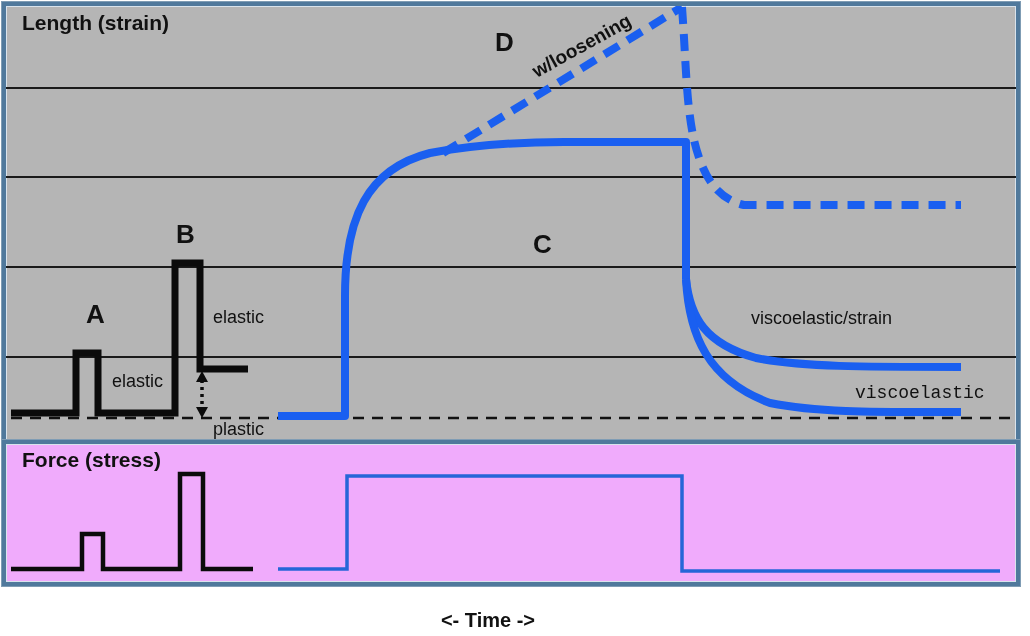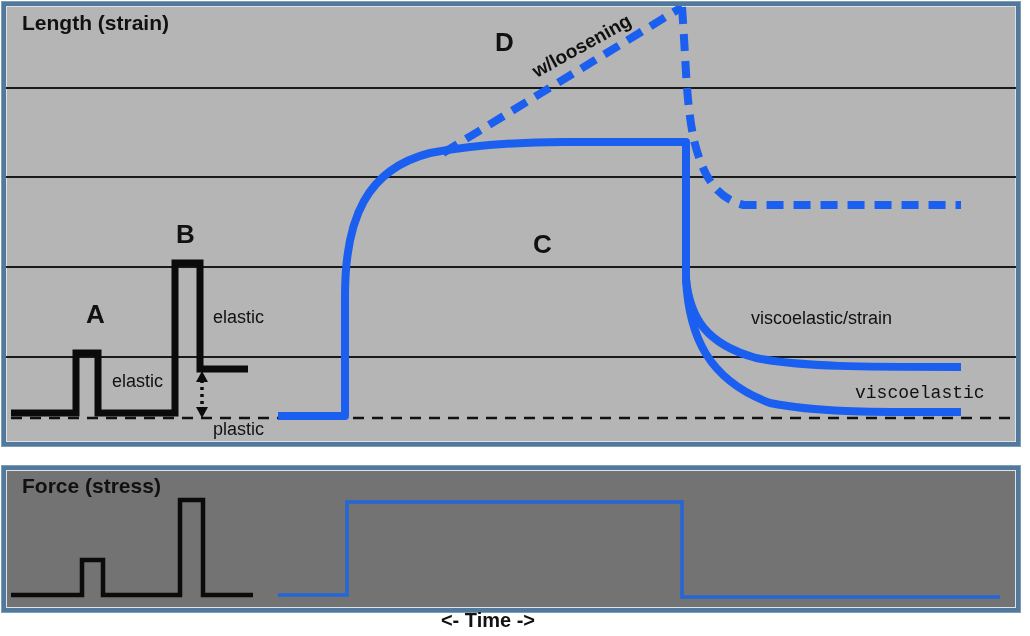--- a/index.html
+++ b/index.html
@@ -15,22 +15,22 @@
   .panel {
     position: absolute;
     border: 4px solid #50799c;
     box-shadow: 0 0 0 1px #7f9cb4, inset 0 0 0 1px #d9e3ec;
   }
   .panel-strain {
     left: 2px; top: 2px; width: 1018px; height: 444px;
     background: #b5b5b5;
   }
   .panel-stress {
-    left: 2px; top: 466px; width: 1018px; height: 146px;
-    background: #737373;
+    left: 2px; top: 440px; width: 1018px; height: 146px;
+    background: #f0abfc;
   }
   .panel svg { position: absolute; left: 0; top: 0; width: 100%; height: 100%; display: block; }
 
   .lbl { position: absolute; white-space: nowrap; line-height: 1.1; }
   .panel-title { font-size: 21px; font-weight: bold; }
   .big-letter  { font-size: 26px; font-weight: bold; }
   .small-note  { font-size: 18px; text-align: center; }
   .rot-note    { font-size: 19px; font-weight: bold; text-align: center;
                  transform: rotate(-29deg); transform-origin: 50% 50%; }
   .time-label  { position: absolute; left: 0; top: 609px; width: 976px;

